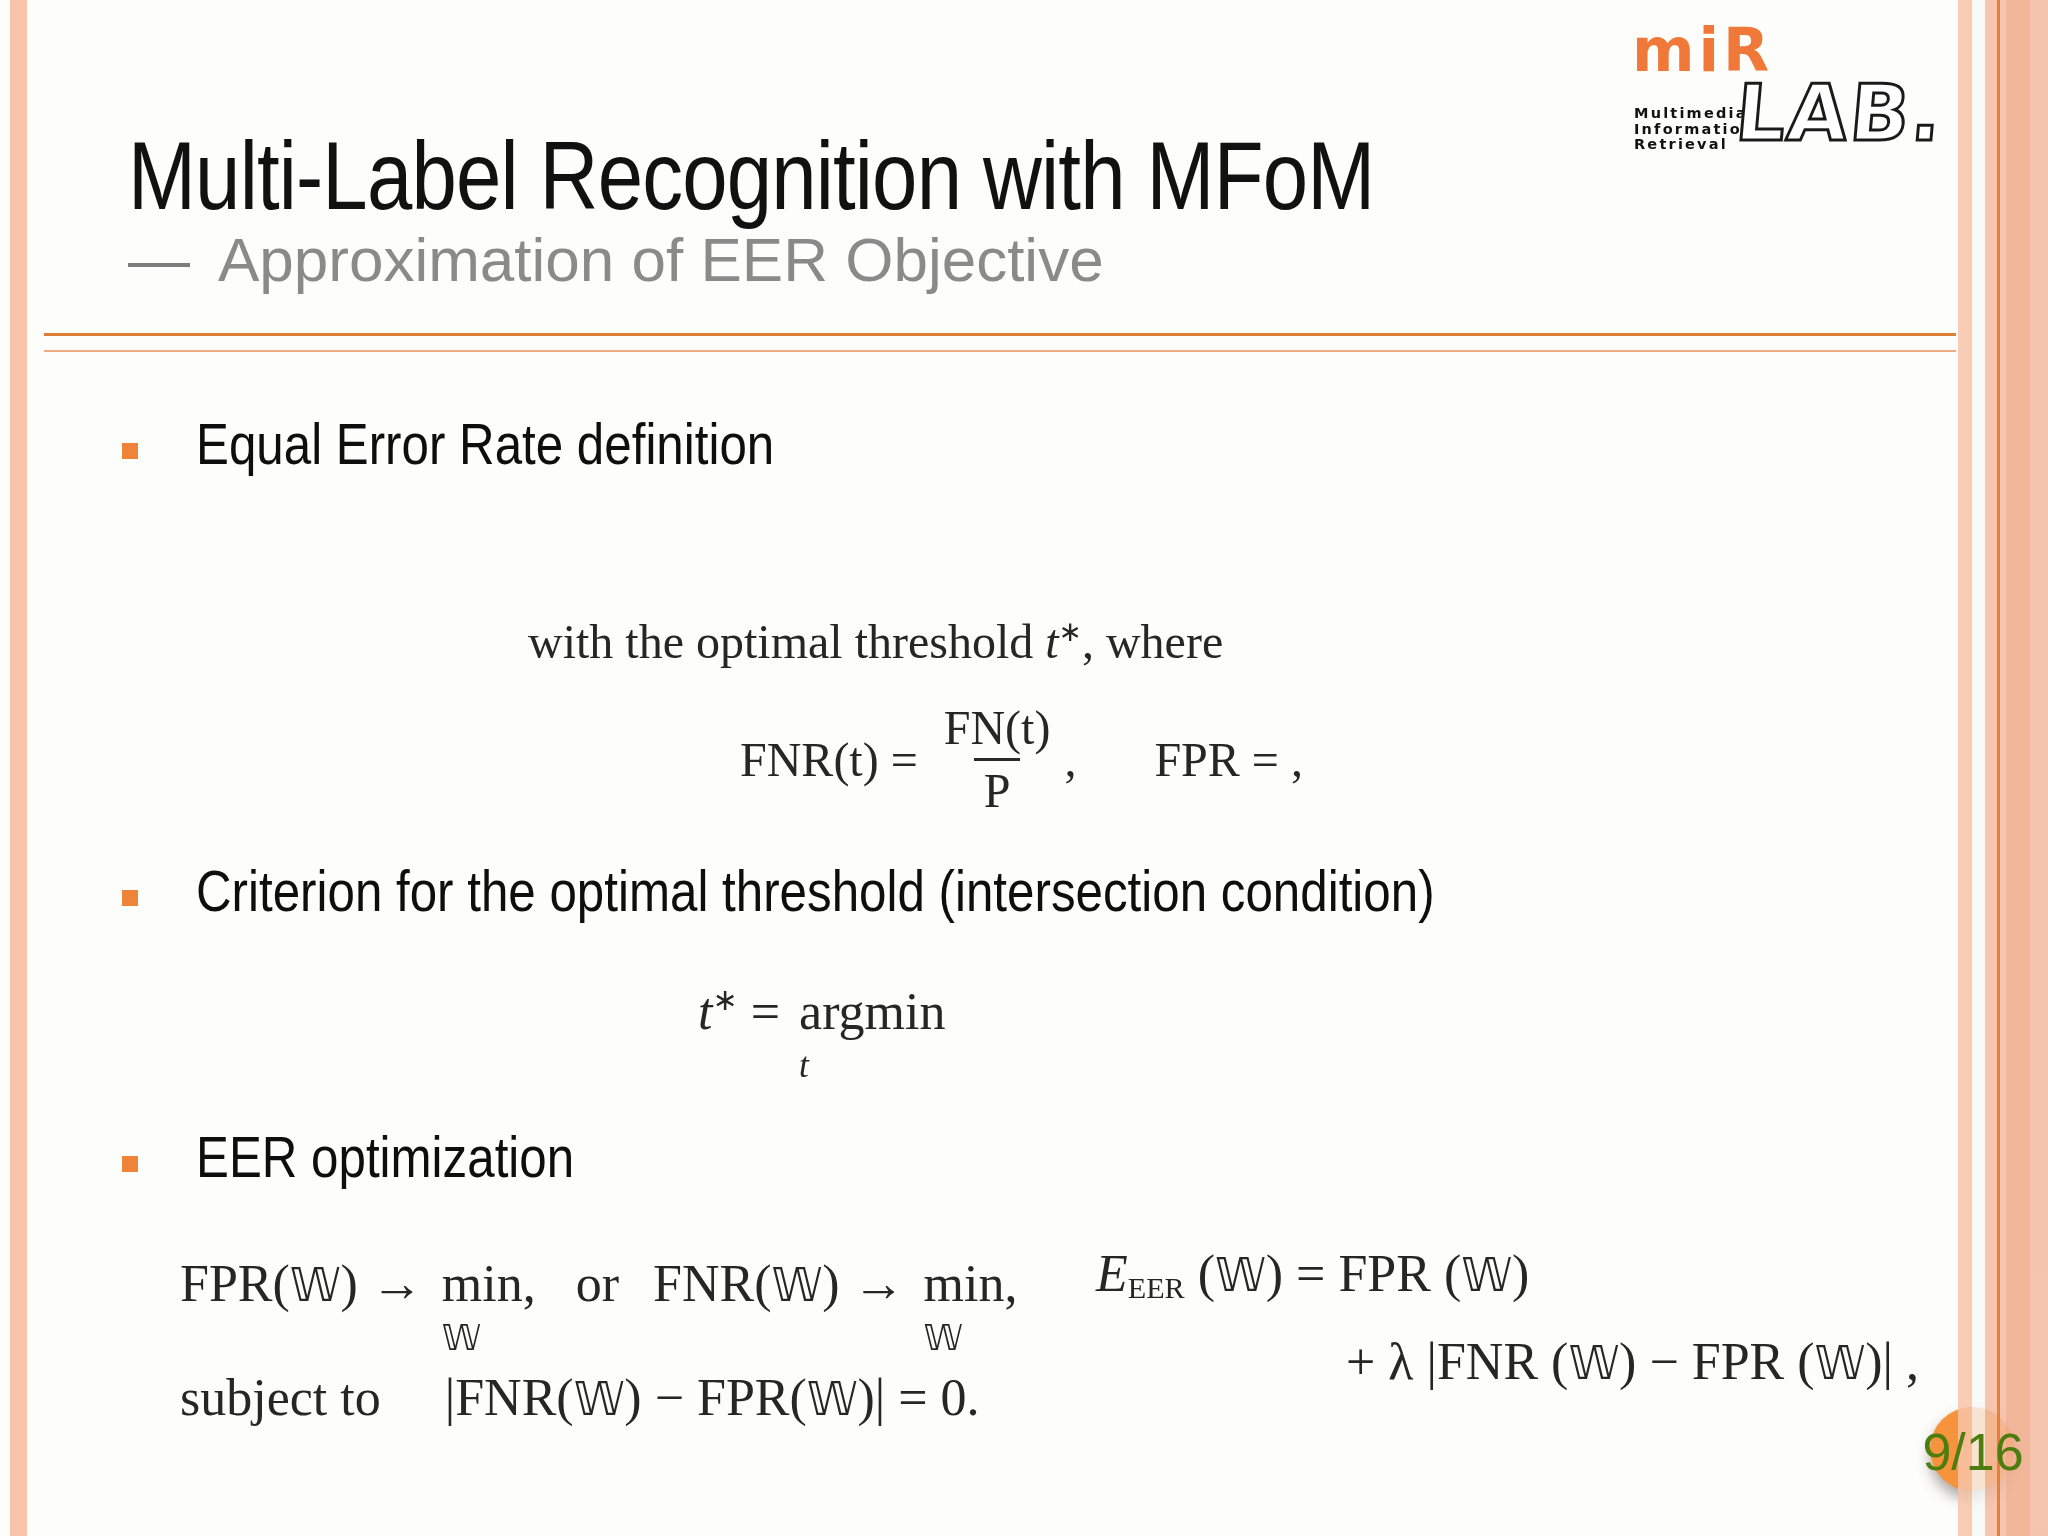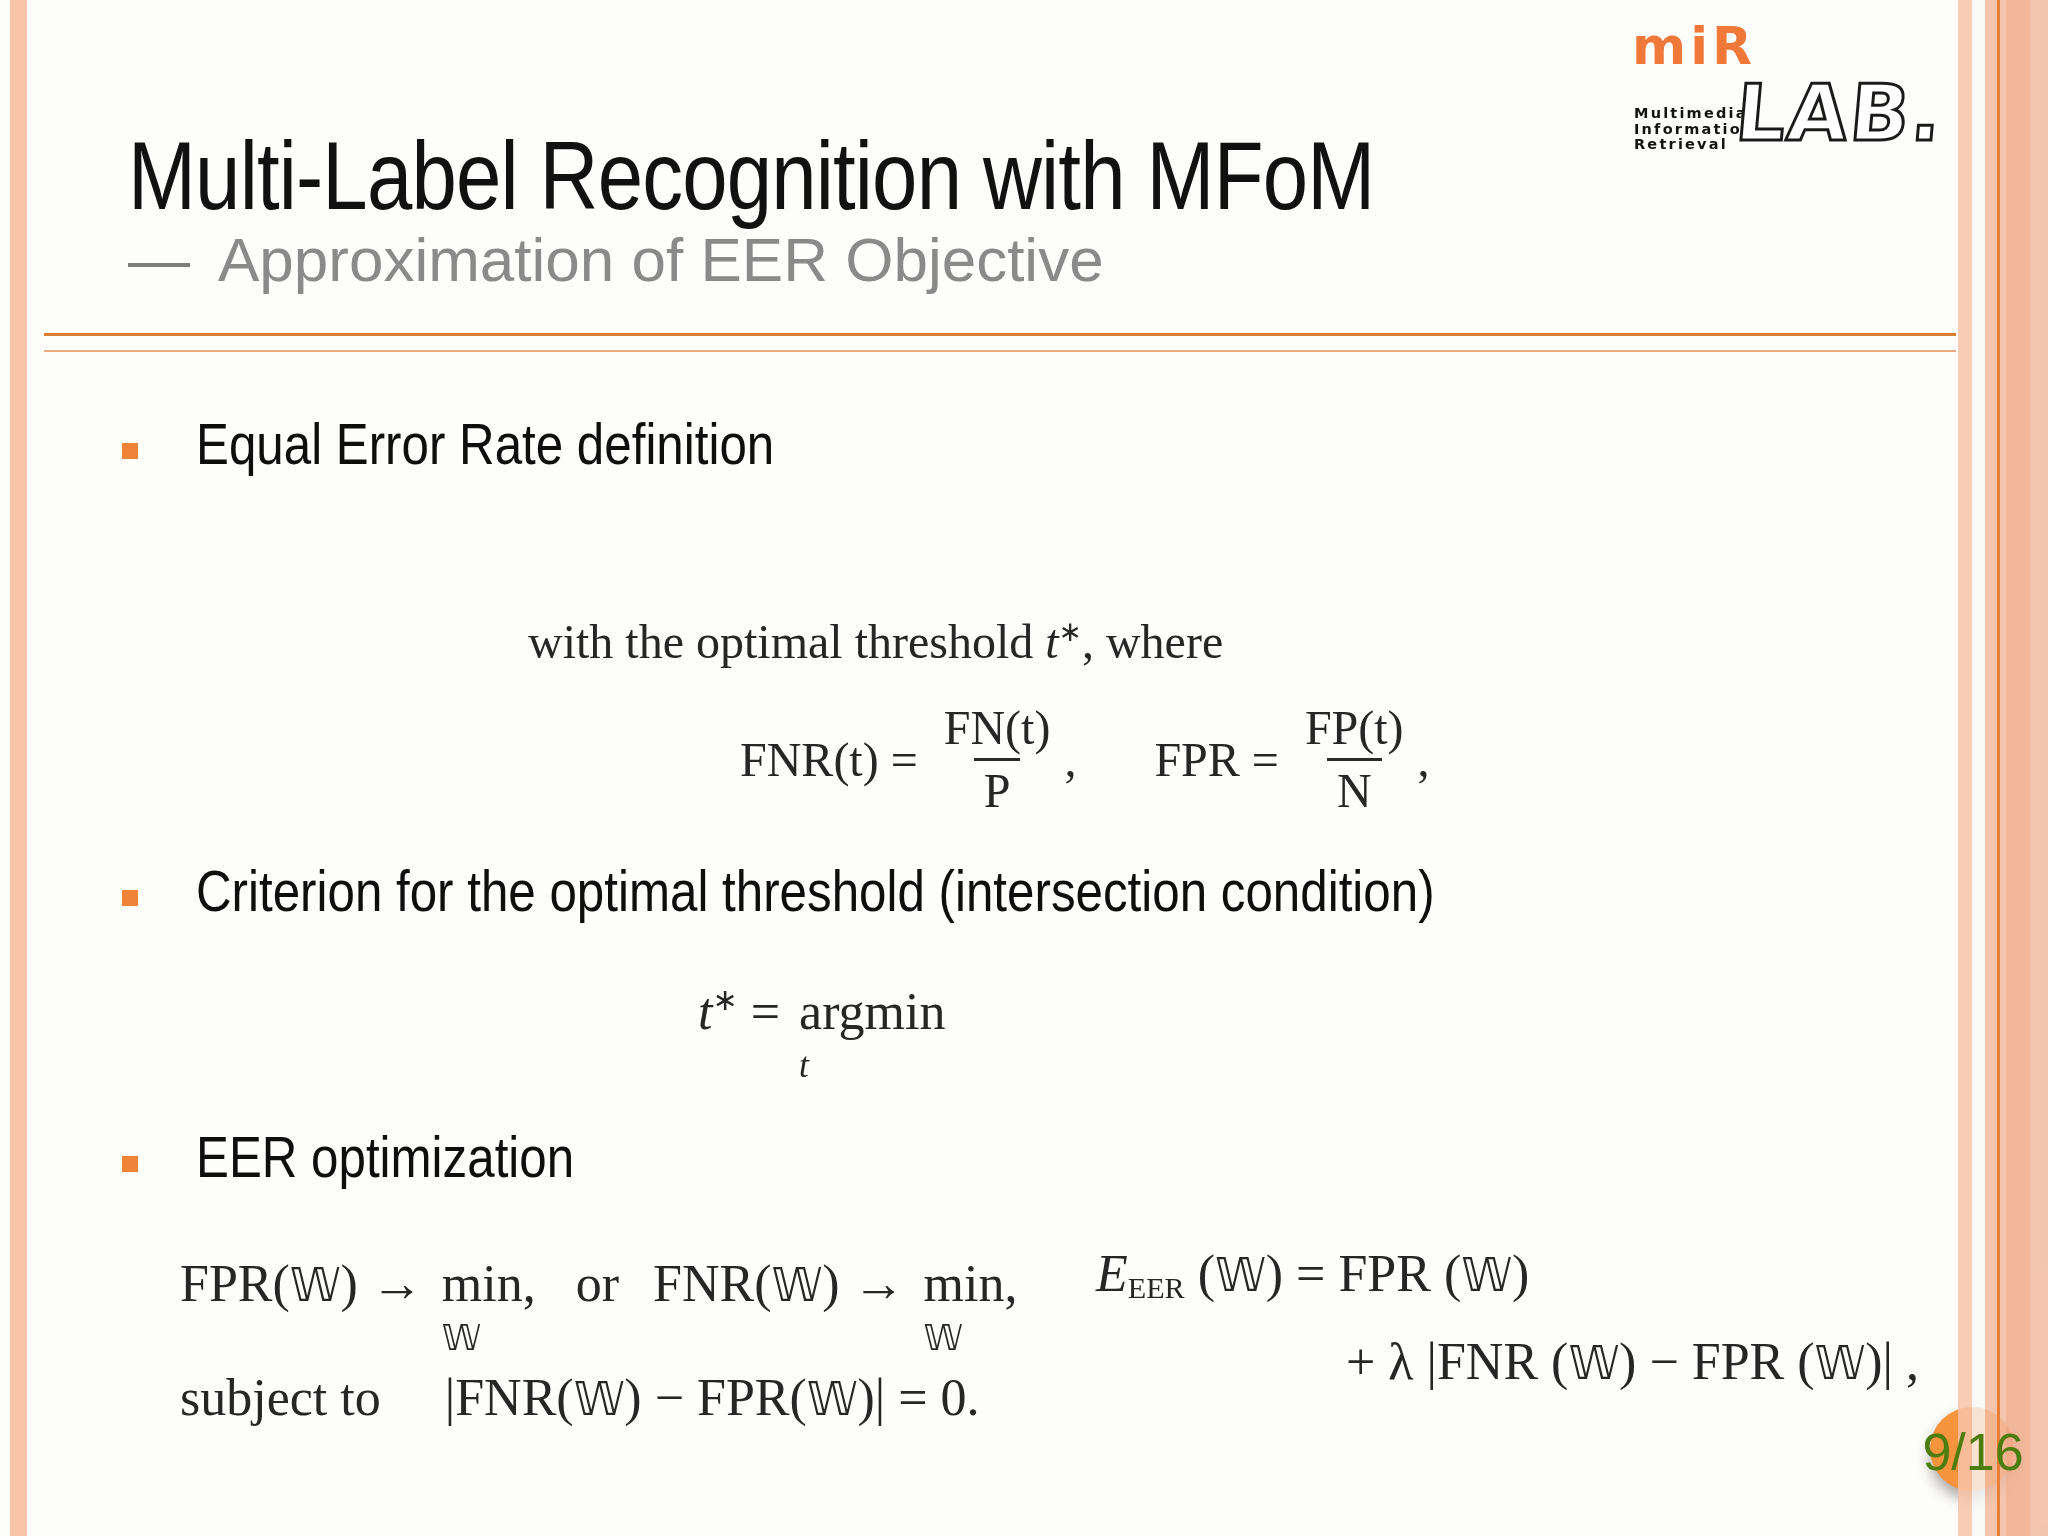--- a/index.html
+++ b/index.html
@@ -25,21 +25,21 @@
     letter-spacing:0;white-space:nowrap;
   }
   .subtitle .dash{margin-right:28px;color:#7d7d7d;}
   .rule{position:absolute;left:44px;width:1912px;z-index:1;}
   .rule1{top:333px;height:3px;background:#dc7e33;}
   .rule2{top:350px;height:2px;background:#eeab81;}
   
   .logo{position:absolute;left:1632px;top:30px;width:310px;height:140px;}
   .logo-mir{
     position:absolute;left:0;top:-10px;font-family:"DejaVu Sans",sans-serif;
-    font-weight:bold;font-size:52px;letter-spacing:4px;color:#f0793a;line-height:1;
+    font-weight:bold;font-size:60px;letter-spacing:4px;color:#f0793a;line-height:1;
   }
   .logo-lines{
     position:absolute;left:2px;top:76px;font-family:"DejaVu Sans",sans-serif;
     font-weight:bold;font-size:14.5px;line-height:15.5px;letter-spacing:2.2px;color:#121212;white-space:nowrap;
   }
   .logo-lab{
     position:absolute;left:104px;top:44px;font-family:"DejaVu Sans",sans-serif;
     font-weight:bold;font-size:78px;line-height:1;color:#ffffff;
     -webkit-text-stroke:3px #1a1a1a;transform:skewX(-5deg);letter-spacing:2px;
   }
@@ -126,24 +126,20 @@
 
   <div class="formula f3">
     <span class="lhs">FNR(t) =</span>
     <span class="frac">
       <span class="num">FN(t)</span>
       <span class="den">P</span>
     </span>
     <span>,</span>
     <span class="fgap"></span>
     <span class="lhs">FPR =</span>
-    <span class="frac">
-      <span class="num">FP(t)</span>
-      <span class="den">N</span>
-    </span>
     <span>,</span>
   </div>
 
   <div class="heading h2">
     <span class="sq"></span>
     <span class="lbl">Criterion for the optimal threshold (intersection condition)</span>
   </div>
 
   <div class="formula f4">
     <span class="it">t</span><span class="sup">∗</span><span> = </span><span class="stack">

